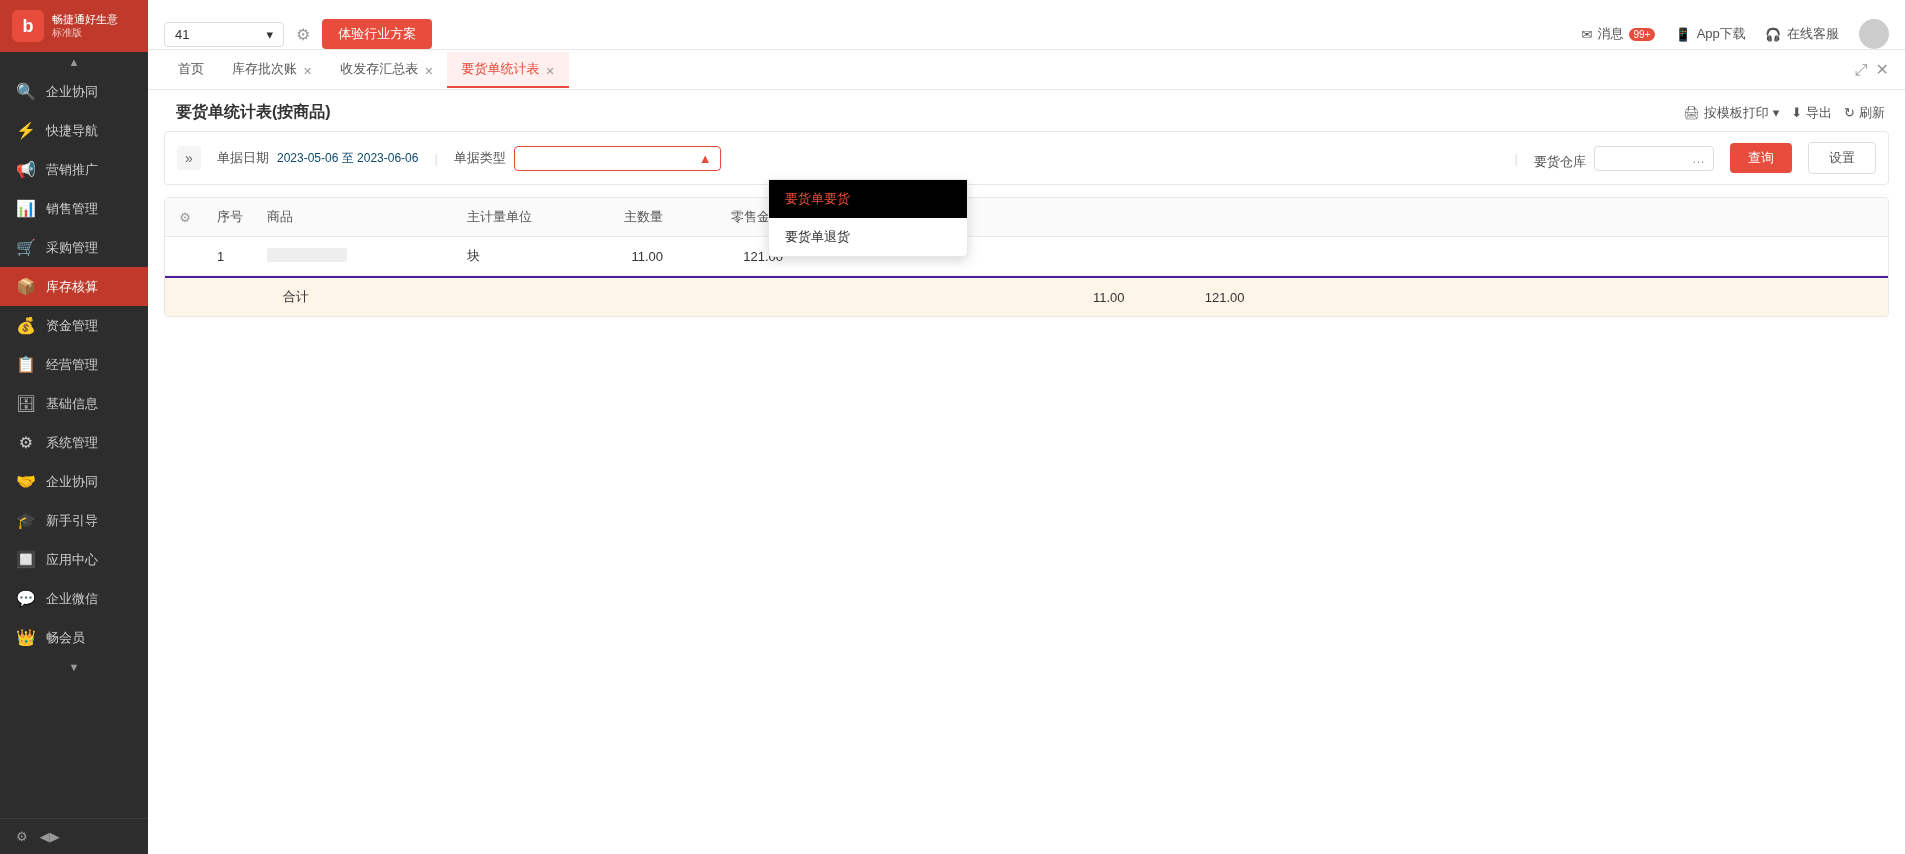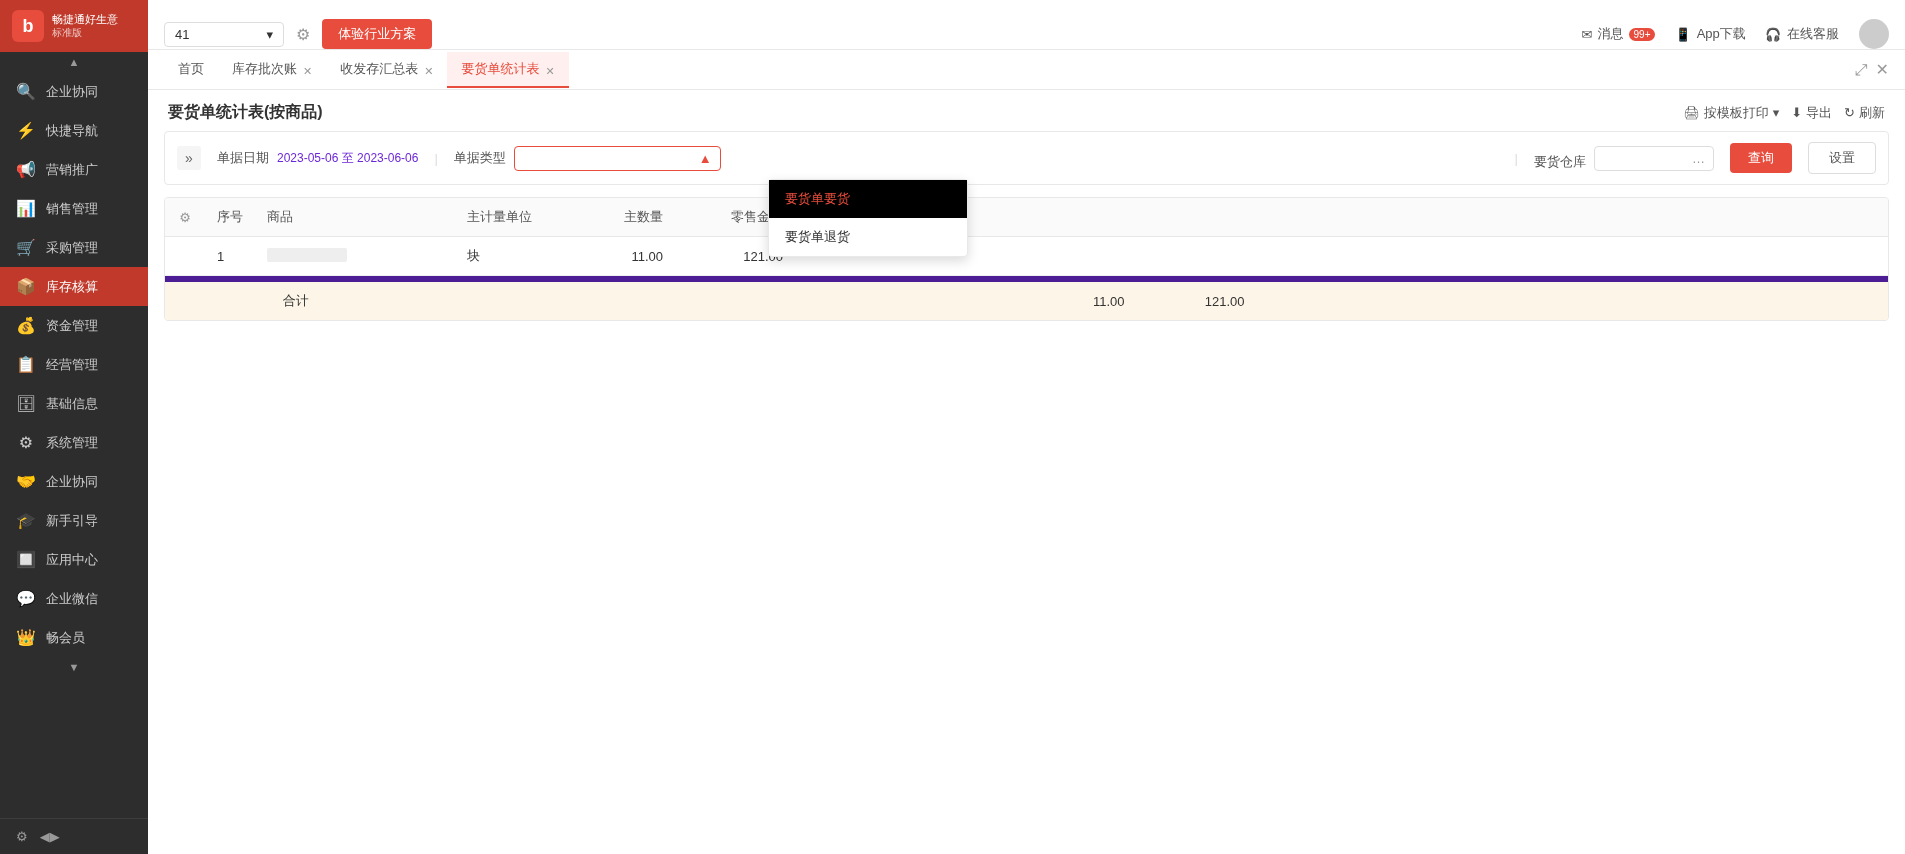--- a/index.html
+++ b/index.html
@@ -152,21 +152,21 @@
     }
 
     
     .page-header {
       display: flex;
       align-items: center;
       justify-content: space-between;
       padding: 12px 20px 8px;
       background: #fff;
     }
-    .page-title { font-size: 16px; font-weight: bold; color: #333; }
+    .page-title { font-size: 16px; font-weight: bold; color: #333; margin-left: 8px; }
     .page-actions { display: flex; align-items: center; gap: 12px; }
     .page-action-btn {
       display: flex;
       align-items: center;
       gap: 4px;
       color: #555;
       cursor: pointer;
       font-size: 13px;
     }
 
@@ -201,21 +201,21 @@
     .date-btn {
       padding: 3px 8px;
       border: 1px solid #ddd;
       border-radius: 3px;
       cursor: pointer;
       font-size: 12px;
       color: #555;
       background: #fff;
     }
     .date-btn.more { background: #e74c3c; color: white; border-color: #e74c3c; border-radius: 10px; }
-    .date-range { font-size: 12px; color: #6d28d9; }
+    .date-range { font-size: 12px; color: #0c4a6e; }
     .filter-divider { color: #ddd; }
 
     
     .type-selector {
       display: flex;
       align-items: center;
       gap: 8px;
       flex: 1;
     }
     .type-input-wrap {
@@ -312,21 +312,21 @@
     }
     thead th.center { text-align: center; }
     tbody tr { border-bottom: 1px solid #f0f0f0; background: #fff; }
     tbody td {
       padding: 10px 12px;
       color: #333;
     }
     tbody td.center { text-align: center; }
     .table-footer {
       background: #fdf6e8;
-      border-top: 6px solid #4c1d95;
+      border-top: 2px solid #4c1d95;
       padding: 10px 12px;
       display: flex;
       align-items: center;
       font-size: 13px;
       color: #333;
     }
     .footer-label { min-width: 220px; padding-left: 12px; }
     .footer-num { min-width: 90px; text-align: right; padding-right: 12px; }
 
     

